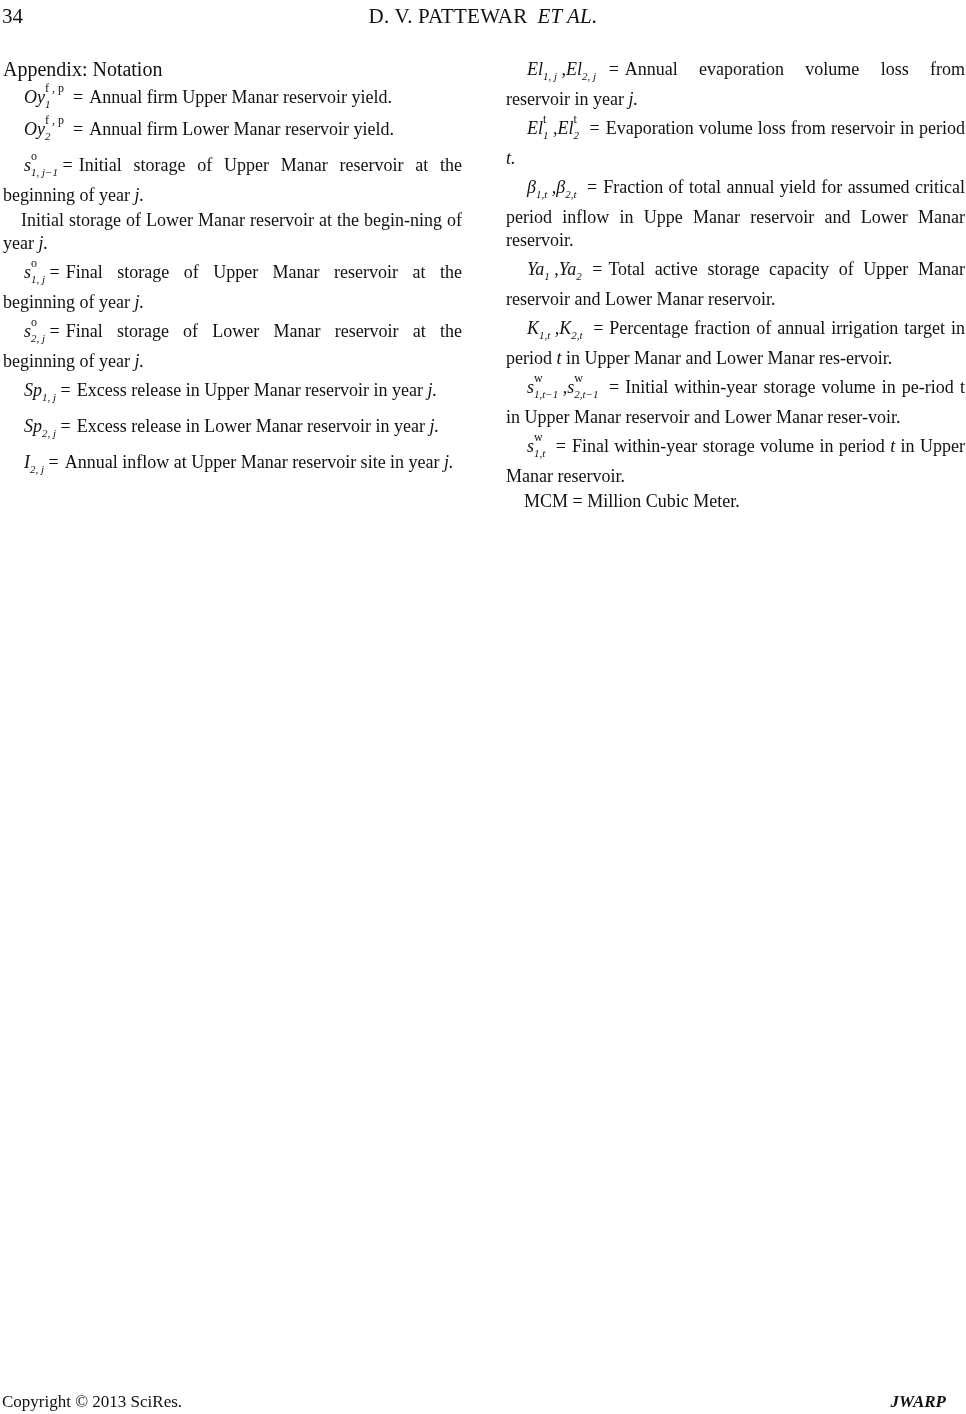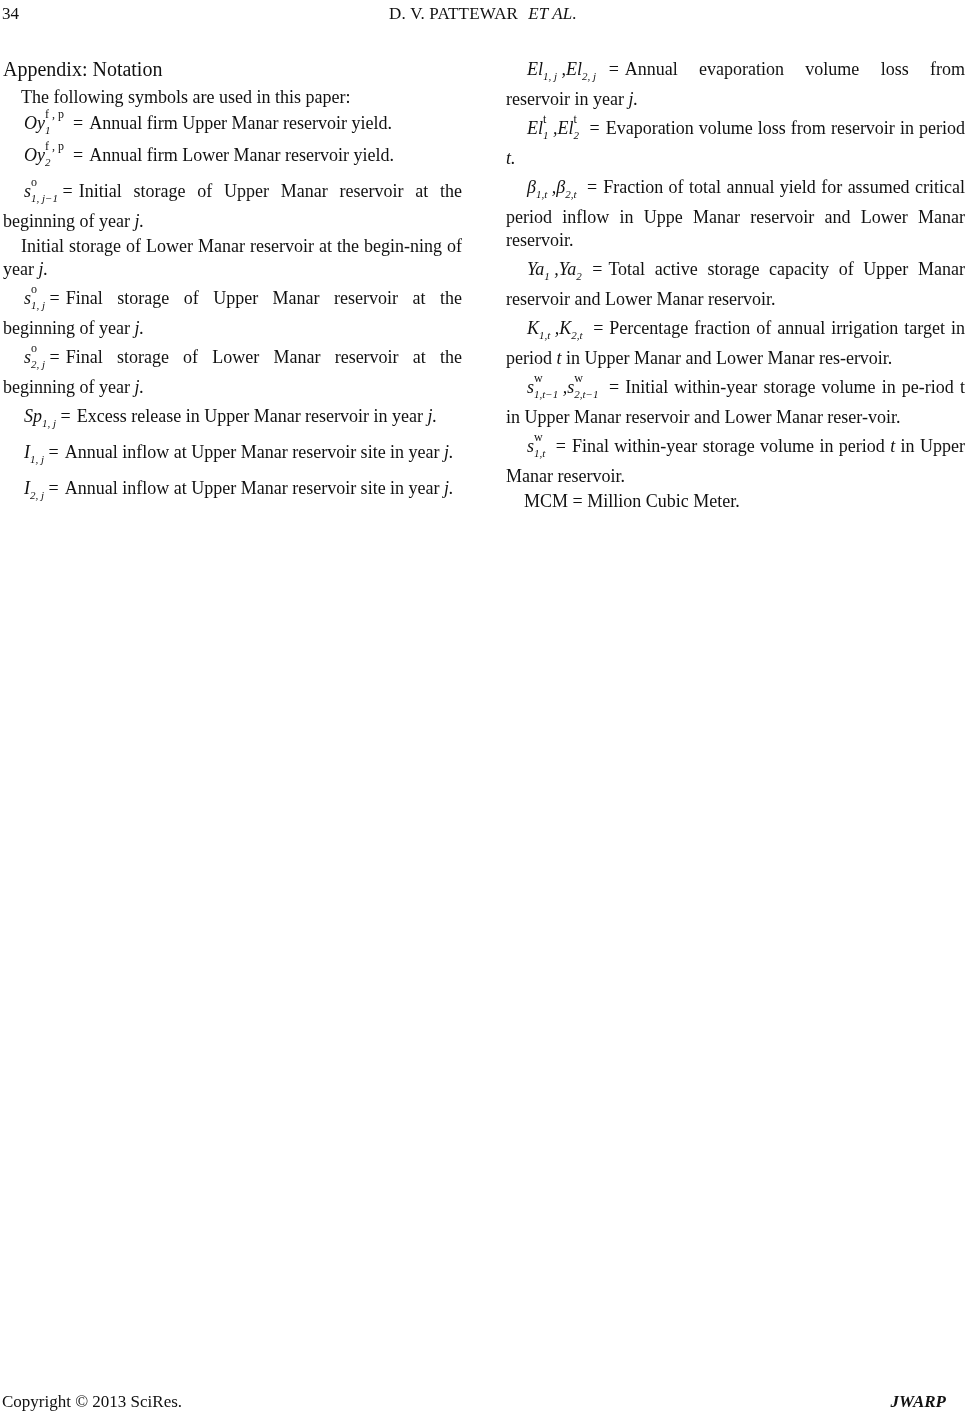--- a/index.html
+++ b/index.html
@@ -1,18 +1,18 @@
 <!DOCTYPE html>
 <html><head>
 <meta charset="utf-8">
 <style>
   html, body { margin:0; padding:0; background:#ffffff; }
   body { width:966px; height:1414px; position:relative; overflow:hidden;
          font-family:"Liberation Serif", serif; color:#111; }
-  .header { position:absolute; top:4px; left:0; width:814px; height:20px; font-size:17px;padding-left:8px; }
+  .header { position:absolute; top:4px; left:0; width:814px; height:20px; font-size:21px;padding-left:8px; }
   .pgnum { position:absolute; left:2px; top:0; }
   .running { position:absolute; left:0; width:966px; text-align:center; top:0; letter-spacing:0.2px; }
   .running i { margin-left:10px; }
   .col { position:absolute; top:56px; font-size:18px; line-height:23px; }
   .col.left { left:3px; width:459px; }
   .col.right { left:506px; width:459px; }
   h2 { font-size:20px; font-weight:normal; margin:0 0 4px 0; line-height:26px; }
   p { margin:0; text-align:justify; }
   .intro { text-indent:18px; margin-bottom:3px; }
   .entry { text-align:justify; margin-bottom:6px; }
@@ -30,21 +30,20 @@
 </head>
 <body>
 
 <div class="header">
   <span class="pgnum">34</span>
   <span class="running"><span>D. V. PATTEWAR</span><i>ET   AL.</i></span>
 </div>
 
 <div class="col left">
   <h2>Appendix: Notation</h2>
-  <p class="intro">The following symbols are used in this paper:</p>
 
   <p class="entry tight">
     <span class="sym"><span>Oy</span><span class="ss"><span class="up">f , p</span><span class="dn">1</span></span><span style="display:inline-block;width:18px"></span><span class="eq"> = </span></span><span>Annual firm Upper Manar reservoir yield.</span>
   </p>
   <p class="entry">
     <span class="sym"><span>Oy</span><span class="ss"><span class="up">f , p</span><span class="dn">2</span></span><span style="display:inline-block;width:18px"></span><span class="eq"> = </span></span><span>Annual firm Lower Manar reservoir yield.</span>
   </p>
   <p class="entry tight">
     <span class="sym"><span>s</span><span class="ss"><span class="up">o</span><span class="dn">1, j−1</span></span><span class="eq"> = </span></span><span>Initial storage of Upper Manar reservoir at the beginning of year </span><i>j.</i>
   </p>
@@ -52,21 +51,21 @@
   <p class="entry">
     <span class="sym"><span>s</span><span class="ss"><span class="up">o</span><span class="dn">1, j</span></span><span class="eq"> = </span></span><span>Final storage of Upper Manar reservoir at the beginning of year </span><i>j.</i>
   </p>
   <p class="entry">
     <span class="sym"><span>s</span><span class="ss"><span class="up">o</span><span class="dn">2, j</span></span><span class="eq"> = </span></span><span>Final storage of Lower Manar reservoir at the beginning of year </span><i>j.</i>
   </p>
   <p class="entry">
     <span class="sym"><span>Sp</span><span class="ss"><span class="dn">1, j</span></span><span class="eq"> = </span></span><span>Excess release in Upper Manar reservoir in year </span><i>j.</i>
   </p>
   <p class="entry">
-    <span class="sym"><span>I</span><span class="ss"><span class="dn">1, j</span></span><span class="eq"> = </span></span><span>Annual inflow at Upper Manar reservoir site in year </span><i>j.</i>
+    <span class="sym"><span>Sp</span><span class="ss"><span class="dn">2, j</span></span><span class="eq"> = </span></span><span>Excess release in Lower Manar reservoir in year </span><i>j.</i>
   </p>
   <p class="entry">
     <span class="sym"><span>I</span><span class="ss"><span class="dn">2, j</span></span><span class="eq"> = </span></span><span>Annual inflow at Upper Manar reservoir site in year </span><i>j.</i>
   </p>
 </div>
 
 <div class="col right" style="top:58px;">
   <p class="entry">
     <span class="sym"><span>El</span><span class="ss"><span class="dn">1, j</span></span> ,<span>El</span><span class="ss"><span class="dn">2, j</span></span><span style="display:inline-block;width:8px"></span><span class="eq"> = </span></span><span>Annual evaporation volume loss from reservoir in year </span><i>j.</i>
   </p>

